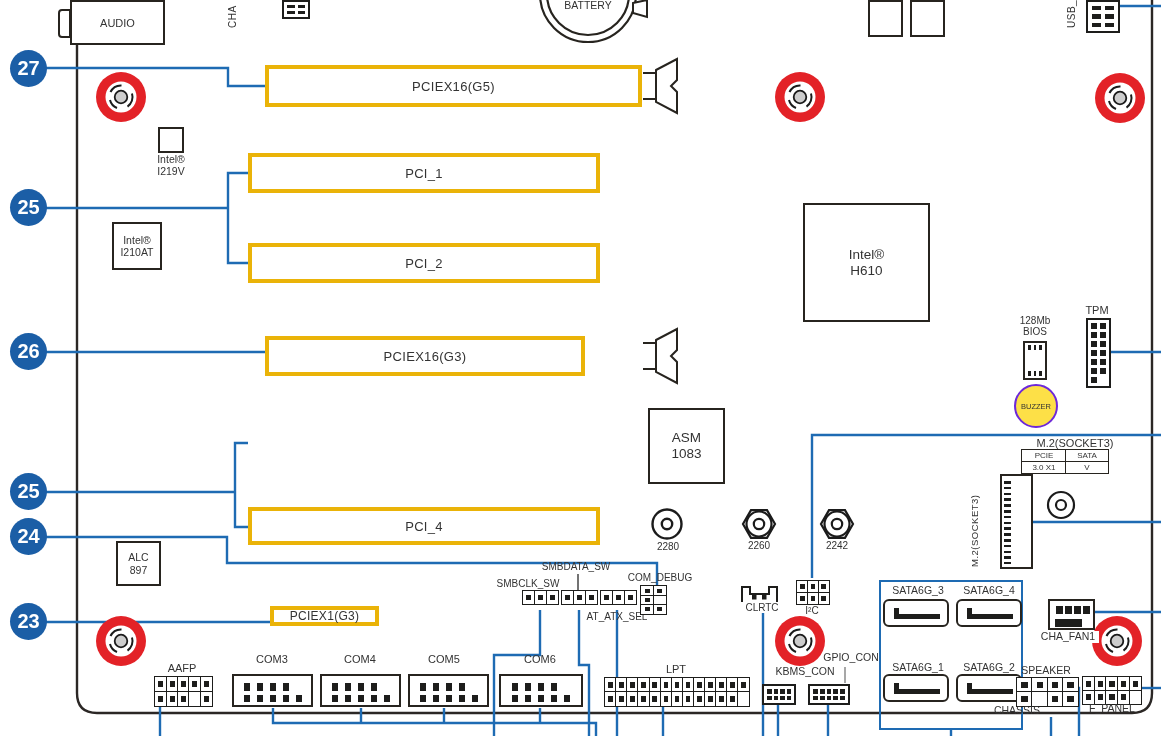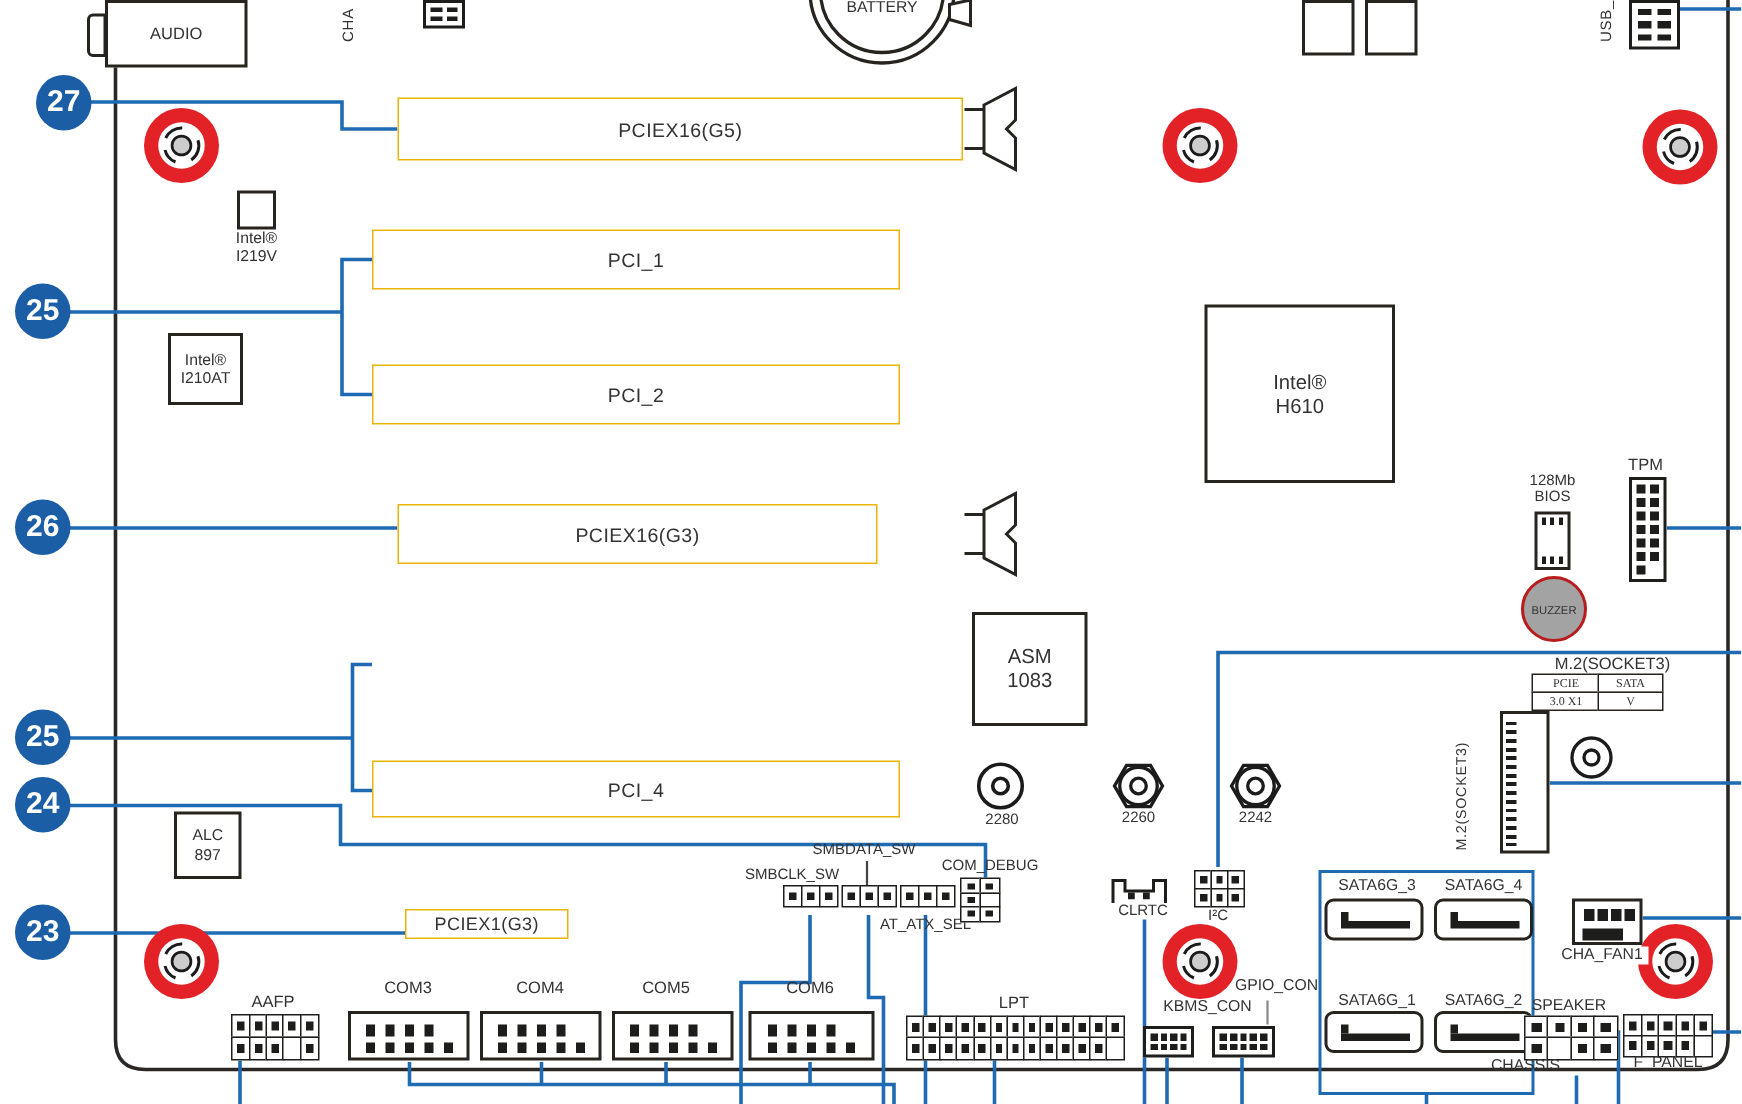--- a/index.html
+++ b/index.html
@@ -1,20 +1,20 @@
 <!DOCTYPE html>
 <html><head>
 <meta charset="utf-8">
 <style>
   html,body{margin:0;padding:0;background:#fff;}
   #stage{position:relative;width:1161px;height:736px;background:#fff;overflow:hidden;
          font-family:"Liberation Sans",sans-serif;color:#333;}
   .abs{position:absolute;}
   .box{position:absolute;border:2px solid #27241f;background:#fff;box-sizing:border-box;}
-  .slot{position:absolute;border:1px solid #eab308;background:#fff;box-sizing:border-box;
+  .slot{position:absolute;border:4px solid #eab308;background:#fff;box-sizing:border-box;
         display:flex;align-items:center;justify-content:center;font-size:13px;color:#333;letter-spacing:.3px;}
   .lbl{position:absolute;text-align:center;line-height:1.12;color:#333;}
   .callout{position:absolute;width:37px;height:37px;border-radius:50%;background:#1b5ea6;
            color:#fff;font-size:20px;font-weight:bold;display:flex;align-items:center;justify-content:center;z-index:3;}
   .chip{position:absolute;border:2px solid #27241f;background:#fff;box-sizing:border-box;
         display:flex;flex-direction:column;align-items:center;justify-content:center;line-height:1.15;}
   .pins{position:absolute;display:grid;box-sizing:border-box;background:#fff;border:2px solid #1d1d1b;gap:3px;padding:3px;}
   .pins .pin{background:#1d1d1b;}
   .pins .pin.off{background:transparent;}
   .cells{position:absolute;display:grid;box-sizing:border-box;background:#fff;}
@@ -24,21 +24,21 @@
   .npins{position:absolute;display:grid;gap:4px 7px;}
   .npins .pin{background:#1d1d1b;}
   .npins .pin.off{background:transparent;}
   .vlabel{position:absolute;writing-mode:vertical-rl;transform:rotate(180deg);font-size:10px;color:#333;letter-spacing:.5px;}
   .m2teeth{position:absolute;left:2px;top:5px;width:7px;height:83px;
            background:repeating-linear-gradient(180deg,#1d1d1b 0 2.6px,transparent 2.6px 5.8px);}
   .teeth{position:absolute;left:3px;right:3px;height:5px;
          background:repeating-linear-gradient(90deg,#1d1d1b 0 2.6px,transparent 2.6px 5.6px);}
   .skey{position:absolute;left:9px;top:13px;width:46px;height:5px;background:#1d1d1b;}
   .skey::before{content:'';position:absolute;left:0;top:-6px;width:5px;height:6px;background:#1d1d1b;}
-  .buzzer{position:absolute;border:2px solid #b91c1c;border-radius:50%;background:#a3a3a3;box-sizing:border-box;
+  .buzzer{position:absolute;border:2px solid #6d28d9;border-radius:50%;background:#fde047;box-sizing:border-box;
           display:flex;align-items:center;justify-content:center;font-size:7.5px;color:#333;}
   .m2table{position:absolute;display:grid;grid-template-columns:44px 42px;font-size:8px;color:#333;}
   .m2table div{border:1.4px solid #27241f;margin:-0.7px;height:11px;display:flex;align-items:center;justify-content:center;background:#fff;}
   svg{position:absolute;left:0;top:0;z-index:1;}
   .z2{z-index:2;}
 </style>
 </head>
 <body>
 
 <div id="stage">
@@ -127,21 +127,21 @@
     <use href="#hexso" transform="translate(837,524)"></use>
     <use href="#m2so" transform="translate(1061,505)"></use>
 
     <g>
       <path d="M742,602 L742,587 L750,587 L750,594 L769,594 L769,587 L777,587 L777,602" fill="#fff" stroke="#1d1d1b" stroke-width="2"></path>
       <rect x="752" y="595" width="4.5" height="4.5" fill="#1d1d1b"></rect>
       <rect x="762" y="595" width="4.5" height="4.5" fill="#1d1d1b"></rect>
     </g>
   </svg>
 
-  <div class="callout" style="left:24px;top:50px;">27</div>
+  <div class="callout" style="left:10px;top:50px;">27</div>
   <div class="callout" style="left:10px;top:189px;">25</div>
   <div class="callout" style="left:10px;top:333px;">26</div>
   <div class="callout" style="left:10px;top:473px;">25</div>
   <div class="callout" style="left:10px;top:518px;">24</div>
   <div class="callout" style="left:10px;top:603px;">23</div>
 
   <div class="slot z2" style="left:265px;top:65px;width:377px;height:42px;">PCIEX16(G5)</div>
   <div class="slot z2" style="left:248px;top:153px;width:352px;height:40px;">PCI_1</div>
   <div class="slot z2" style="left:248px;top:243px;width:352px;height:40px;">PCI_2</div>
   <div class="slot z2" style="left:265px;top:336px;width:320px;height:40px;">PCIEX16(G3)</div>
@@ -217,21 +217,21 @@
       <div class="pin"></div>
       <div class="pin"></div>
       <div class="pin"></div>
       <div class="pin"></div>
       <div class="pin"></div>
       <div class="pin off"></div>
     </div>
   <div class="buzzer z2" style="left:1014px;top:384px;width:44px;height:44px;">BUZZER</div>
 
   <div class="lbl z2" style="left:1018px;top:437px;width:114px;font-size:11px;">M.2(SOCKET3)</div>
-  <div class="m2table z2" style="left:1022px;top:450px;font-family:Liberation Serif, serif;">
+  <div class="m2table z2" style="left:1022px;top:450px;">
     <div>PCIE</div>
       <div>SATA</div>
     <div>3.0 X1</div>
       <div>V</div>
   </div>
   <div class="box z2" style="left:1000px;top:474px;width:33px;height:95px;">
     <div class="m2teeth"></div>
   </div>
   <div class="vlabel z2" style="left:969px;top:477px;height:90px;font-size:9.5px;">M.2(SOCKET3)</div>
 

